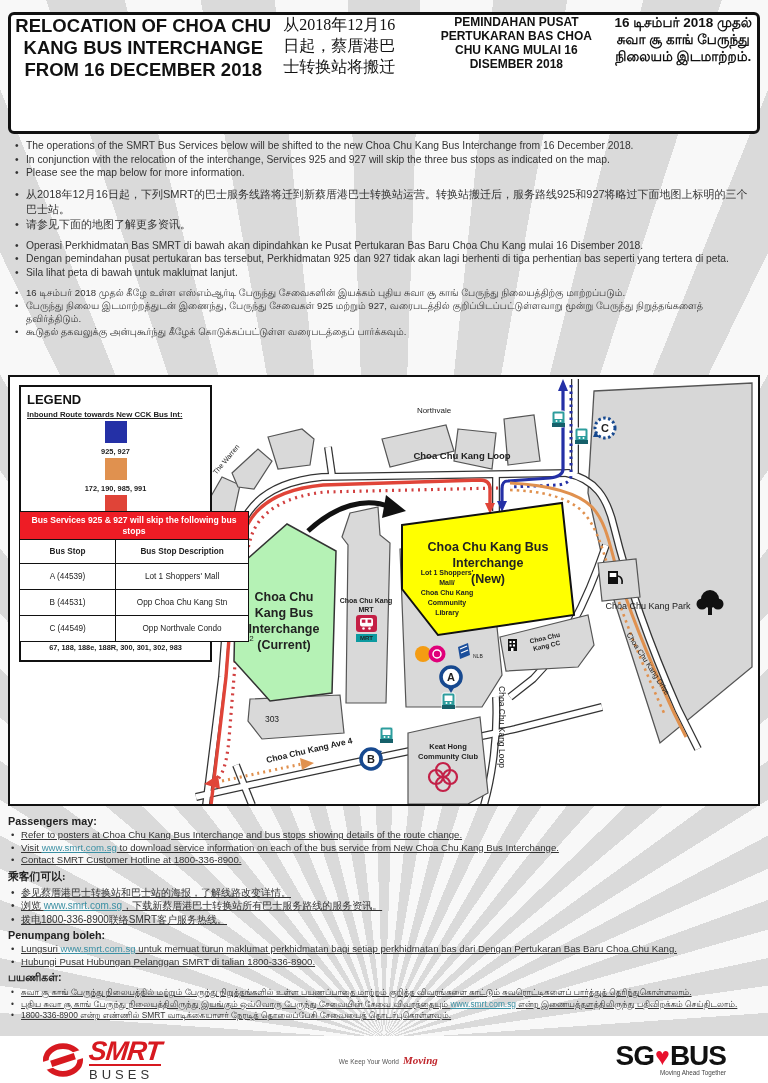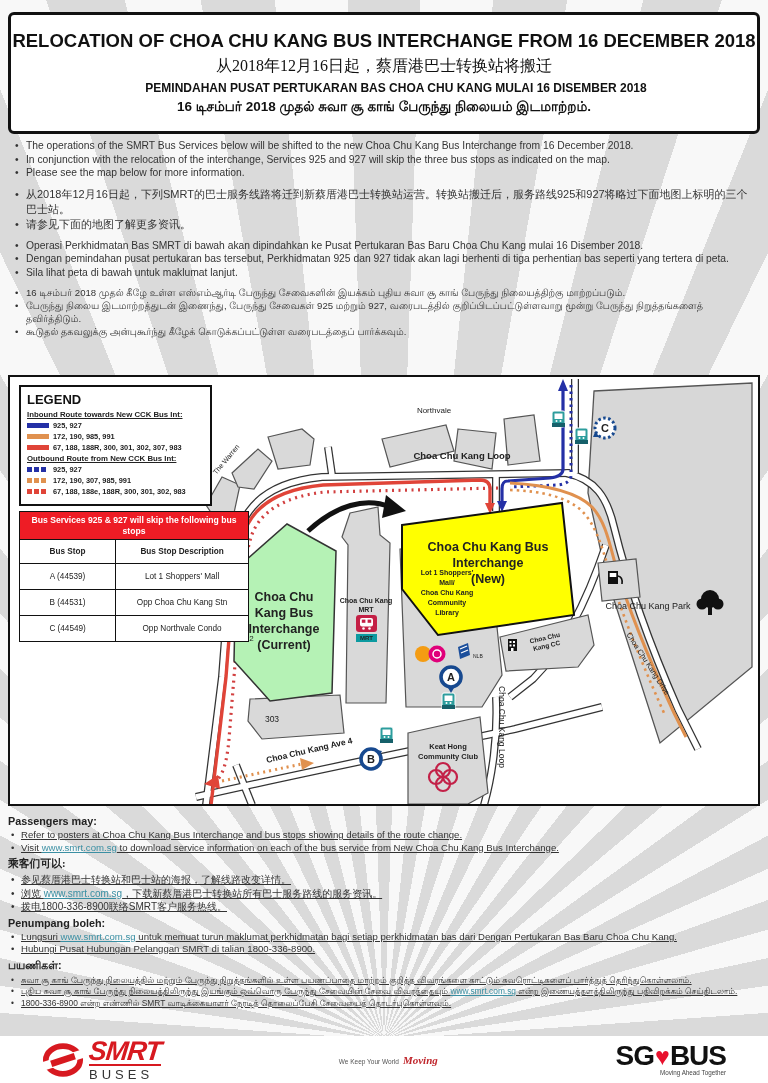--- a/index.html
+++ b/index.html
@@ -5,21 +5,21 @@
   * { box-sizing: border-box; margin: 0; padding: 0; }
   body { font-family: "Liberation Sans", sans-serif; }
   #page {
     position: relative; width: 768px; height: 1083px; overflow: hidden;
     background: repeating-conic-gradient(from -10deg at 50% 96%, #dadada 0deg 4deg, #f8f8f8 4deg 8deg);
   }
   
   .title-box {
     position: absolute; left: 8px; right: 8px; top: 12px; height: 122px;
     background: #fff; border: 3px solid #111; border-radius: 6px;
-    display: flex; flex-direction: column; justify-content: center; text-align: center; gap: 4px;
+    display: flex; flex-direction: row; justify-content: center; text-align: center; gap: 4px;
   }
   .t-en { font-size: 18.5px; font-weight: bold; color: #111; }
   .t-zh { font-size: 16px; font-family: "Liberation Serif", serif; color: #111; }
   .t-ms { font-size: 12px; font-weight: bold; color: #111; padding-left: 24px; }
   .t-ta { font-size: 13.5px; font-weight: bold; color: #111; }
   
   .intro { position: absolute; left: 12px; right: 10px; top: 139px; }
   .intro ul { list-style: none; margin-bottom: 7px; }
   .intro li { position: relative; padding-left: 14px; color: #333; }
   .intro li::before { content: "•"; position: absolute; left: 3px; top: 0; color: #333; }
@@ -32,21 +32,21 @@
     position: absolute; left: 8px; top: 375px; width: 752px; height: 431px;
     background: #fff; border: 2px solid #111;
   }
   .map-box svg.map { position: absolute; inset: 0; }
   .legend {
     position: absolute; left: 9px; top: 8px; width: 193px; background: #fff;
     border: 2px solid #111; padding: 5px 6px 6px 6px; z-index: 3;
   }
   .legend h3 { font-size: 13px; font-weight: bold; color: #111; margin-bottom: 3px; }
   .lg-head { font-size: 7.8px; font-weight: bold; text-decoration: underline; color: #222; margin: 2px 0 2px 0; }
-  .lg-row { display: flex; align-items: center; gap: 4px; margin: 2px 0; }
+  .lg-row { display: flex; align-items: center; gap: 4px; margin: 2px 0; flex-direction: column; }
   .sw { width: 22px; flex: 0 0 22px; height: 5px; }
   .sw.dash { background: none; display: flex; gap: 2px; height: 5px; }
   .sw.dash i { width: 5px; height: 5px; background: currentColor; }
   .lg-row span.routes { font-size: 7.4px; font-weight: bold; color: #222; white-space: nowrap; }
   .skip { position: absolute; left: 9px; top: 134px; width: 230px; z-index: 3; background: #fff; }
   .skip-head {
     background: #ee1c25; color: #fff; font-weight: bold; font-size: 8.6px; text-align: center;
     border: 1.5px solid #111; border-bottom: none; padding: 3px 8px; line-height: 1.25;
   }
   .skip table { width: 100%; border-collapse: collapse; }
@@ -390,20 +390,21 @@
       </tbody>
         </table>
     </div>
   </div>
 
   <div class="pass">
     <h4>Passengers may:</h4>
     <ul class="p-en">
       <li>Refer to posters at Choa Chu Kang Bus Interchange and bus stops showing details of the route change.</li>
       <li><span>Visit </span><span class="lnk">www.smrt.com.sg</span><span> to download service information on each of the bus service from New Choa Chu Kang Bus Interchange.</span></li>
+      <li>Contact SMRT Customer Hotline at 1800-336-8900.</li>
     </ul>
     <h4 class="zh">乘客们可以:</h4>
     <ul class="p-zh">
       <li>参见蔡厝港巴士转换站和巴士站的海报，了解线路改变详情。</li>
       <li><span>浏览 </span><span class="lnk">www.smrt.com.sg</span><span>，下载新蔡厝港巴士转换站所有巴士服务路线的服务资讯。</span></li>
       <li>拨电1800-336-8900联络SMRT客户服务热线。</li>
     </ul>
     <h4>Penumpang boleh:</h4>
     <ul class="p-ms">
       <li><span>Lungsuri </span><span class="lnk">www.smrt.com.sg</span><span> untuk memuat turun maklumat perkhidmatan bagi setiap perkhidmatan bas dari Dengan Pertukaran Bas Baru Choa Chu Kang.</span></li>

